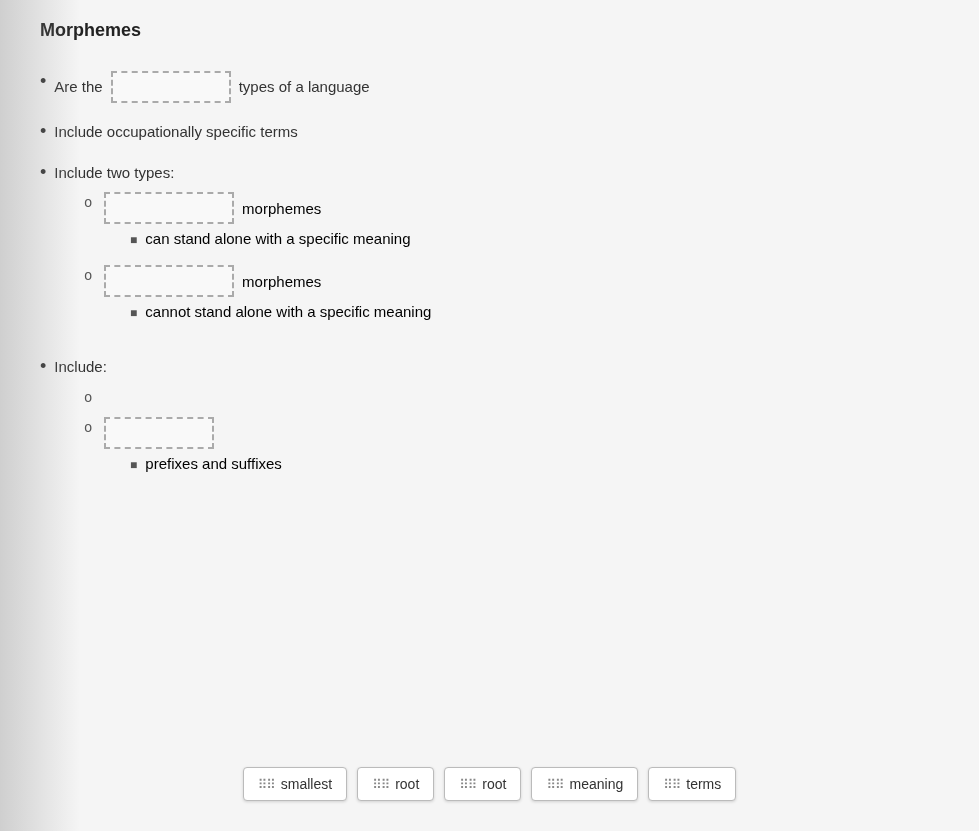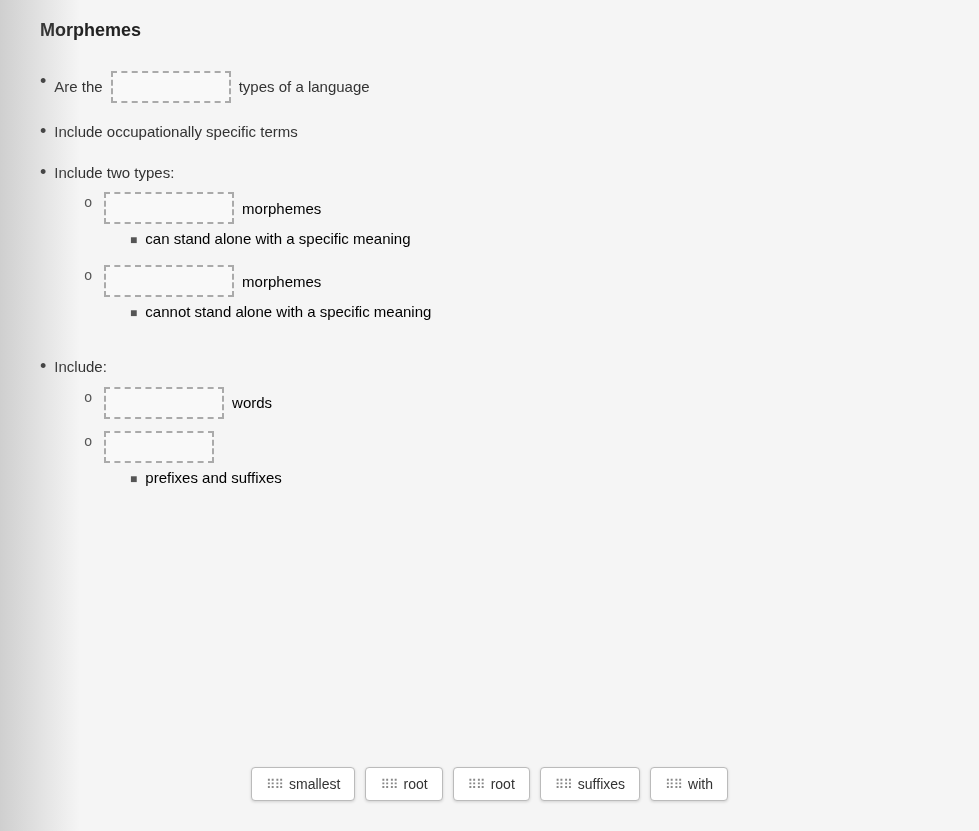--- a/index.html
+++ b/index.html
@@ -220,26 +220,20 @@
     </li>
 
     <li>
       <span class="bullet-dot">•</span>
       <div>
         <span class="bullet-text">Include:</span>
         <ul class="sub-list">
 
           <li>
             <span class="sub-dot">o</span>
-            <div>
-              <span class="inline-row">
-                <span class="dashed-box" style="width:120px;"></span>
-                <span>words</span>
-              </span>
-            </div>
           </li>
 
           <li>
             <span class="sub-dot">o</span>
             <div>
               <span class="dashed-box" style="width:110px;"></span>
               <ul class="sub-sub-list">
                 <li>
                   <span class="square-dot">■</span>
                   <span>prefixes and suffixes</span>
@@ -265,23 +259,23 @@
       <span>root</span>
     </div>
 
     <div class="drag-chip">
       <span class="drag-icon">⠿⠿</span>
       <span>root</span>
     </div>
 
     <div class="drag-chip">
       <span class="drag-icon">⠿⠿</span>
-      <span>suffixes</span>
-    </div>
-
-    <div class="drag-chip">
-      <span class="drag-icon">⠿⠿</span>
-      <span>with</span>
+      <span>meaning</span>
+    </div>
+
+    <div class="drag-chip">
+      <span class="drag-icon">⠿⠿</span>
+      <span>terms</span>
     </div>
 
   </div>
 
 </div>
 
 </body></html>

